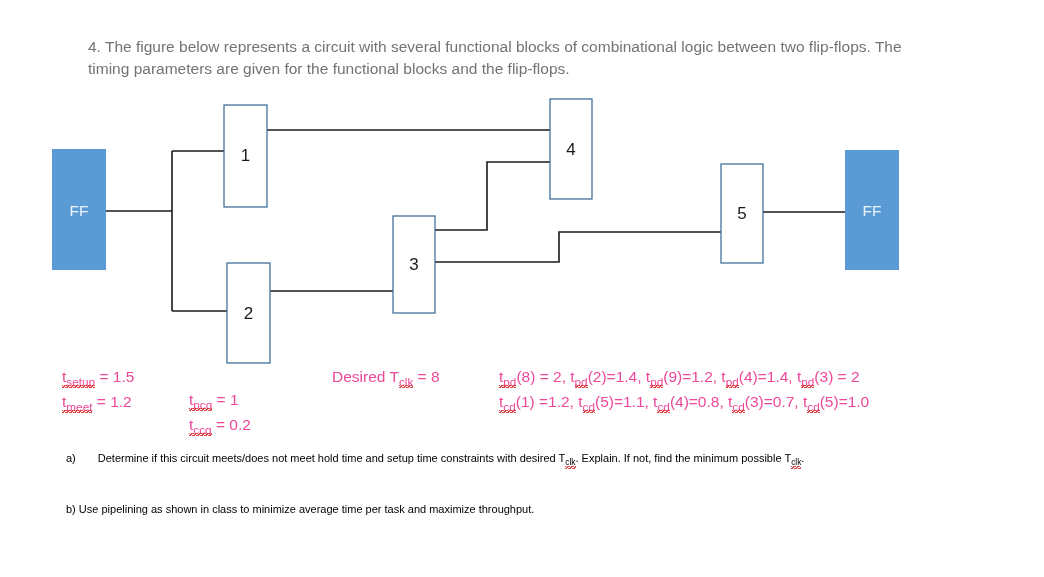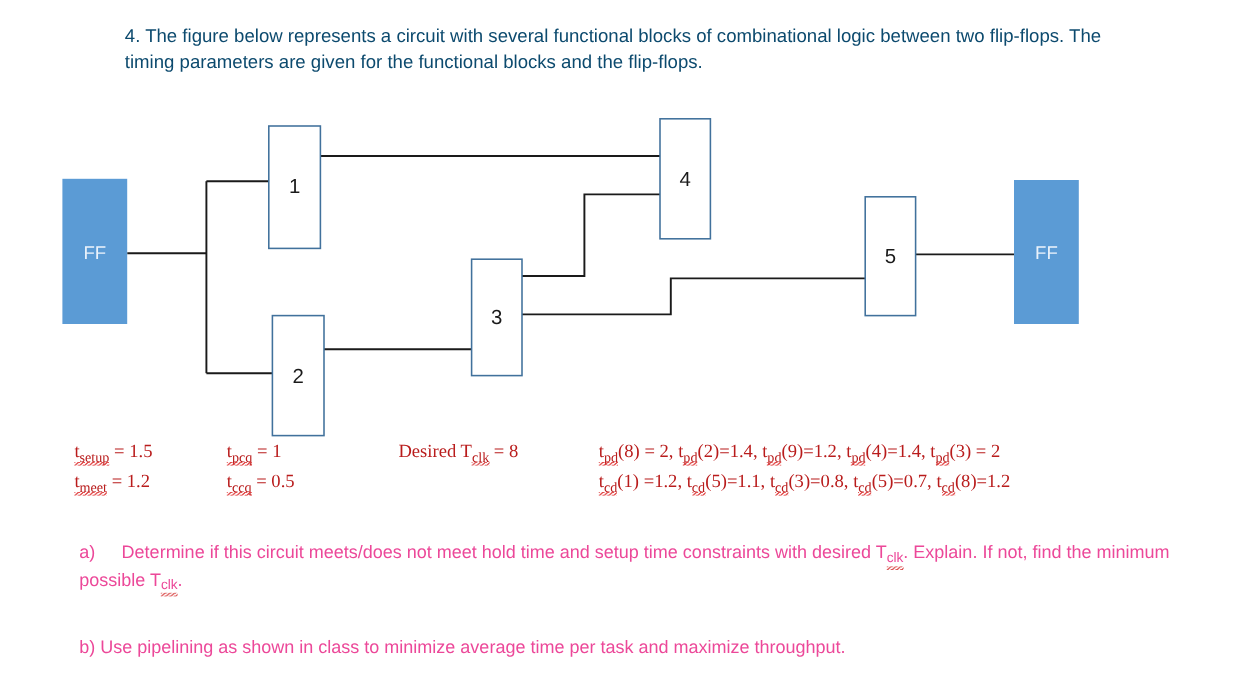--- a/index.html
+++ b/index.html
@@ -13,26 +13,25 @@
     position: relative;
     font-family: "Liberation Sans", sans-serif;
     color: #0d0d0d;
     overflow: hidden;
   }
 
   
   #problem-statement {
     position: absolute;
     left: 88px;
-    top: 20px;
+    top: 36px;
     width: 852px;
     font-size: 15.5px;
     line-height: 1.42;
-    color: #0c4a6e;
-    margin-left: 16px;
+    color: #737373;
   }
 
   
   #circuit-diagram {
     position: absolute;
     left: 0;
     top: 0;
     width: 1044px;
     height: 577px;
     pointer-events: none;
@@ -52,34 +51,33 @@
     fill: #eaf2fb;
   }
 
   
   #timing-params {
     position: absolute;
     left: 62px;
     top: 368px;
     width: 960px;
     font-size: 15.5px;
-    color: #b91c1c;
-    font-family: Liberation Serif, serif;
+    color: #ec4899;
   }
   .tp-row {
     position: relative;
     height: 25px;
     white-space: nowrap;
   }
   .tp-cell {
     position: absolute;
     top: 0;
   }
   .c1 { left: 0px; }
-  .c2 { left: 127px; }
+  .c2 { left: 127px; margin-top: 23px; }
   .c3 { left: 270px; }
   .c4 { left: 437px; }
 
   sub {
     font-size: 0.76em;
     line-height: 0;
     vertical-align: baseline;
     position: relative;
     top: 0.30em;
   }
@@ -109,23 +107,23 @@
         #d94a4a 0px, #d94a4a 1px,
         transparent 1px, transparent 2px);
   }
 
   
   #questions {
     position: absolute;
     left: 66px;
     top: 450px;
     width: 950px;
-    font-size: 15px;
+    font-size: 11px;
     line-height: 1.5;
-    color: #ec4899;
+    color: #000000;
   }
   #question-a { margin: 0; }
   #question-b { margin: 34px 0 0 0; }
   .qa-indent { display: inline-block; width: 22px; }
 </style>
 </head>
 <body>
 
 <div id="problem-statement">4. The figure below represents a circuit with several functional blocks of combinational logic between two flip-flops. The timing parameters are given for the functional blocks and the flip-flops.</div>
 
@@ -195,22 +193,22 @@
 
   <div class="tp-row">
     <span class="tp-cell c1"><span class="sq"><span>t</span><sub>setup</sub></span><span> = 1.5</span></span>
     <span class="tp-cell c2"><span class="sq"><span>t</span><sub>pcq</sub></span><span> = 1</span></span>
     <span class="tp-cell c3"><span>Desired T</span><span class="sq sq-thin"><sub>clk</sub></span><span> = 8</span></span>
     <span class="tp-cell c4"><span class="sq"><span>t</span><sub>pd</sub></span><span>(8) = 2, t</span><span class="sq"><sub>pd</sub></span><span>(2)=1.4, t</span><span class="sq"><sub>pd</sub></span><span>(9)=1.2, t</span><span class="sq"><sub>pd</sub></span><span>(4)=1.4, t</span><span class="sq"><sub>pd</sub></span><span>(3) = 2</span></span>
   </div>
 
   <div class="tp-row">
     <span class="tp-cell c1"><span class="sq"><span>t</span><sub>meet</sub></span><span> = 1.2</span></span>
-    <span class="tp-cell c2"><span class="sq"><span>t</span><sub>ccq</sub></span><span> = 0.5</span></span>
-    <span class="tp-cell c4"><span class="sq"><span>t</span><sub>cd</sub></span><span>(1) =1.2, t</span><span class="sq"><sub>cd</sub></span><span>(5)=1.1, t</span><span class="sq"><sub>cd</sub></span><span>(3)=0.8, t</span><span class="sq"><sub>cd</sub></span><span>(5)=0.7, t</span><span class="sq"><sub>cd</sub></span><span>(8)=1.2</span></span>
+    <span class="tp-cell c2"><span class="sq"><span>t</span><sub>ccq</sub></span><span> = 0.2</span></span>
+    <span class="tp-cell c4"><span class="sq"><span>t</span><sub>cd</sub></span><span>(1) =1.2, t</span><span class="sq"><sub>cd</sub></span><span>(5)=1.1, t</span><span class="sq"><sub>cd</sub></span><span>(4)=0.8, t</span><span class="sq"><sub>cd</sub></span><span>(3)=0.7, t</span><span class="sq"><sub>cd</sub></span><span>(5)=1.0</span></span>
   </div>
 
 </div>
 
 <div id="questions">
 
   <p id="question-a"><span>a)</span><span class="qa-indent"></span><span>Determine if this circuit meets/does not meet hold time and setup time constraints with desired T</span><span class="sq sq-thin"><sub>clk</sub></span><span>. Explain. If not, find the minimum possible T</span><span class="sq sq-thin"><sub>clk</sub></span><span>.</span></p>
 
   <p id="question-b">b) Use pipelining as shown in class to minimize average time per task and maximize throughput.</p>
 

